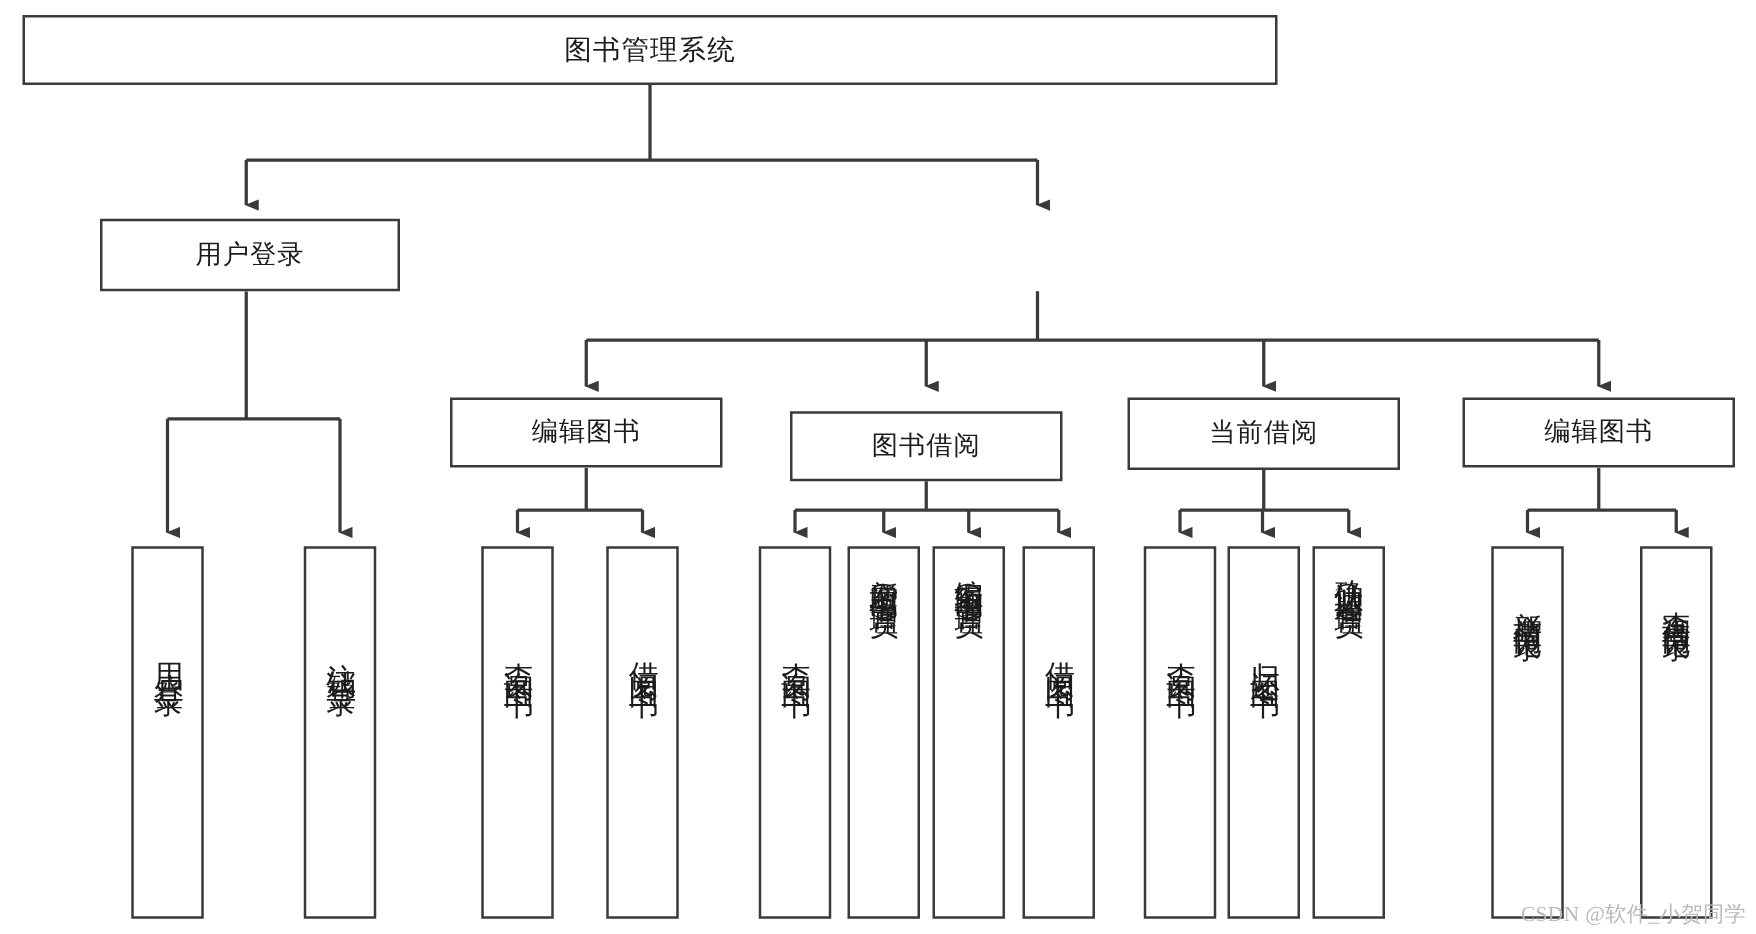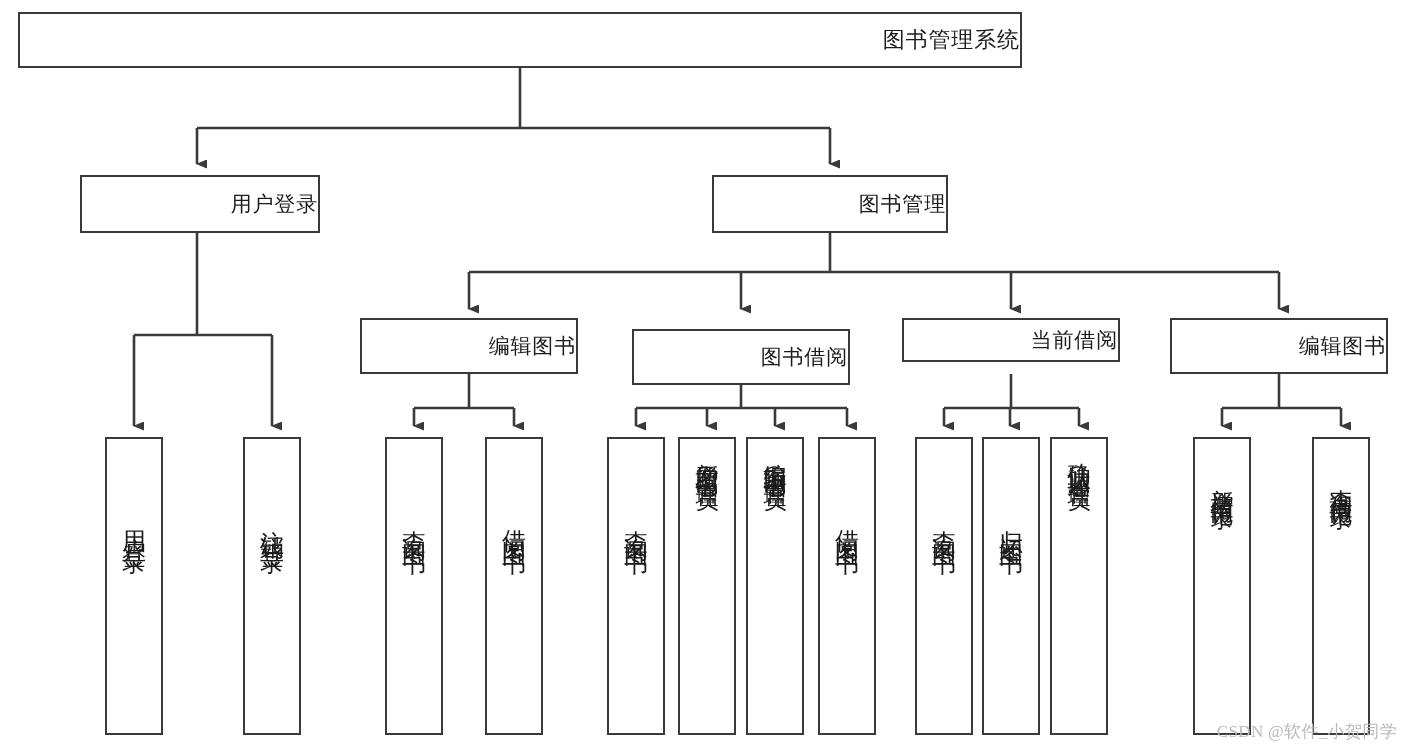--- a/index.html
+++ b/index.html
@@ -26,21 +26,21 @@
     height: 747px;
     pointer-events: none;
   }
   .node {
     position: absolute;
     box-sizing: border-box;
     background: #ffffff;
     border: 2px solid #3a3a3a;
     display: flex;
     align-items: center;
-    justify-content: flex-end;
+    justify-content: center;
     color: #1b1b1b;
     z-index: 2;
   }
   .node-label {
     display: block;
     text-align: center;
     line-height: 1.24;
     letter-spacing: 0.04em;
     white-space: nowrap;
   }
@@ -136,31 +136,28 @@
     </g>
   </svg>
 
   <div class="node root horiz" style="left:18px; top:12px; width:1004px; height:56px;">
     <span class="node-label">图书管理系统</span>
   </div>
 
   <div class="node horiz" style="left:80px; top:175px; width:240px; height:58px;">
     <span class="node-label">用户登录</span>
   </div>
-  <div class="node horiz" style="left:712px; top:175px; width:236px; height:58px;">
-    <span class="node-label">图书管理</span>
-  </div>
 
   <div class="node horiz" style="left:360px; top:318px; width:218px; height:56px;">
     <span class="node-label">编辑图书</span>
   </div>
   <div class="node horiz" style="left:632px; top:318px; width:218px; height:56px;margin-top:11px;">
     <span class="node-label">图书借阅</span>
   </div>
-  <div class="node horiz" style="left:902px; top:318px; width:218px; height:44px;">
+  <div class="node horiz" style="left:902px; top:318px; width:218px; height:58px;">
     <span class="node-label">当前借阅</span>
   </div>
   <div class="node horiz" style="left:1170px; top:318px; width:218px; height:56px;">
     <span class="node-label">编辑图书</span>
   </div>
 
   <div class="node vert" style="left:105px; top:437px; width:58px; height:298px; padding-top:72px;">
     <span class="node-label">用户登录</span>
   </div>
   <div class="node vert" style="left:243px; top:437px; width:58px; height:298px; padding-top:72px;">

